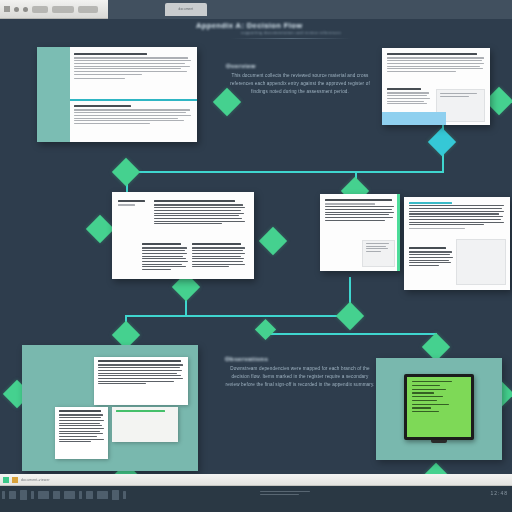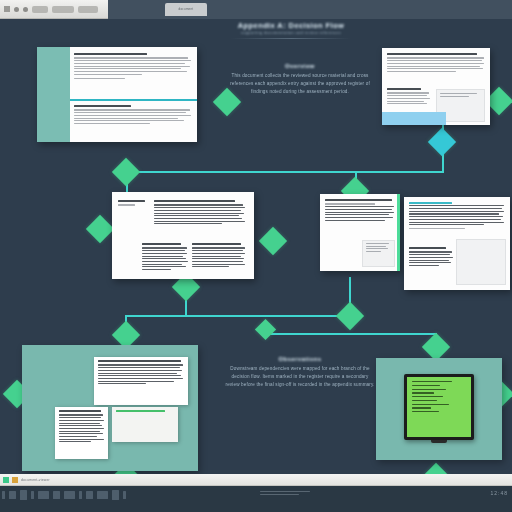--- a/index.html
+++ b/index.html
@@ -39,21 +39,21 @@
   }
 
   
   .canvas {
     position:absolute; left:0; top:19px; width:512px; height:455px;
     background:#2e3d4d; overflow:hidden;
   }
 
   
   .pseudo-head {
-    color:#c9d7e0; font-size:7.5px; font-weight:bold; text-align:center;
+    color:#c9d7e0; font-size:7.5px; font-weight:bold; text-align:left;
     filter:blur(0.9px); letter-spacing:.4px; white-space:nowrap;
     text-shadow:0 0 2px rgba(200,220,235,.35);
   }
   .pseudo-sub {
     color:#93a7b6; font-size:4px; text-align:center;
     filter:blur(0.8px); letter-spacing:.3px; white-space:nowrap;
   }
   .pseudo-body {
     color:#9fb3c2; font-size:4.6px; line-height:1.72; text-align:center;
     filter:blur(0.75px); letter-spacing:.15px;

